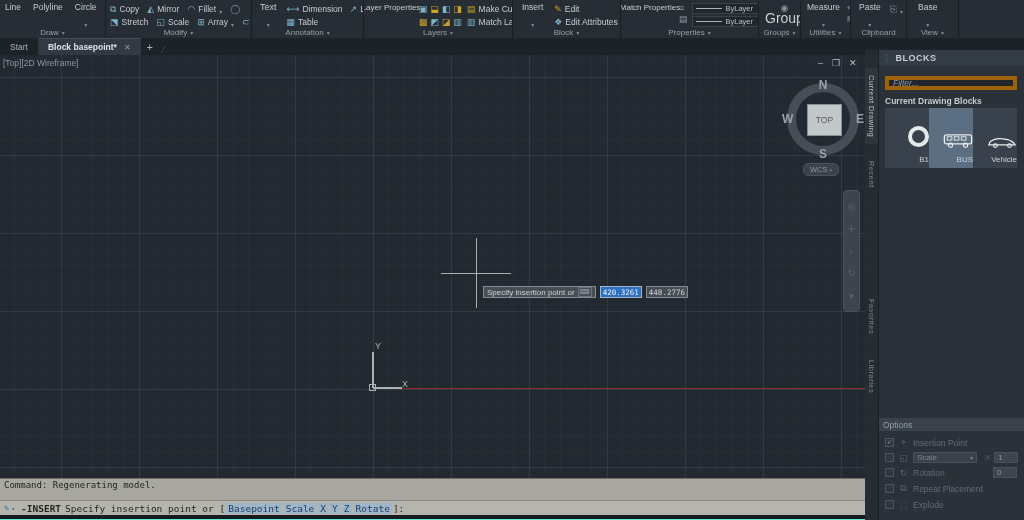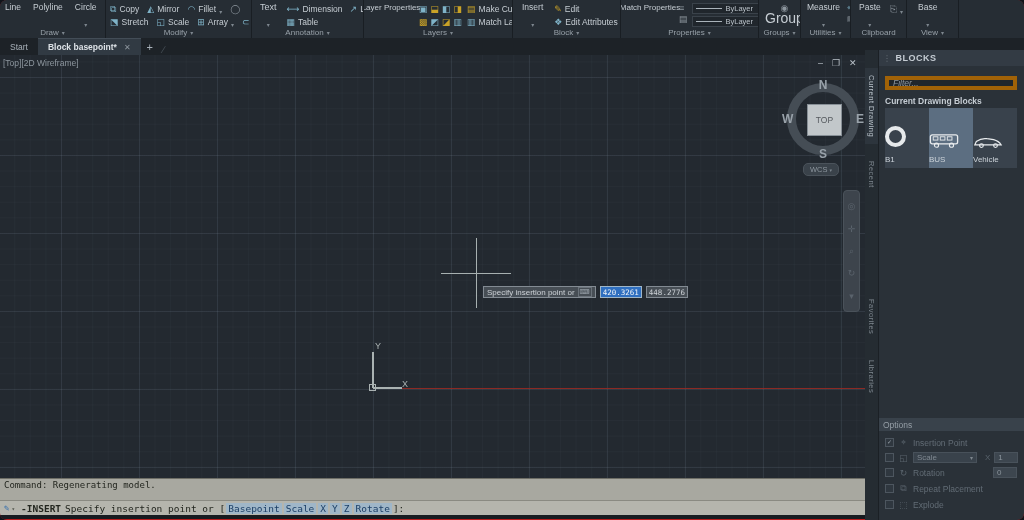--- a/index.html
+++ b/index.html
@@ -1,17 +1,17 @@
 <!DOCTYPE html>
 <html><head>
 <meta charset="utf-8">
 <style>
   html,body{margin:0;padding:0;background:#10141a;}
   #app{position:relative;width:1024px;height:520px;overflow:hidden;
-       font-family:"Liberation Sans",sans-serif;background:#b91c1c;border-radius:7px;
+       font-family:"Liberation Sans",sans-serif;background:#5eead4;
        -webkit-font-smoothing:antialiased;}
 
   
   .ribbon{position:absolute;left:0;top:0;width:1024px;height:38px;background:#262d34;display:flex;}
   .rpanel{position:relative;height:38px;border-right:1px solid #191e23;background:#262d34;flex:0 0 auto;box-sizing:border-box;}
   .rcontent{height:27px;display:flex;align-items:flex-start;padding-top:3px;box-sizing:border-box;overflow:hidden;}
   .rlabel{height:11px;font-size:8px;color:#97a0a8;display:flex;align-items:center;justify-content:center;gap:3px;}
   .rlabel .cdn::after{content:"▾";font-size:6px;color:#7d868e;}
   .rtxt{font-size:8.5px;color:#c6cdd3;white-space:nowrap;}
   .rbig{display:flex;flex-direction:column;align-items:center;justify-content:flex-start;gap:1px;padding:0 3px;}
@@ -100,21 +100,21 @@
   .side-tab.active{color:#b7c0c8;background:#2d353d;}
   .pal-main{position:relative;width:146px;height:470px;background:#2a3138;}
   .pal-title{position:absolute;left:0;top:0;width:146px;height:16px;background:#333b44;display:flex;align-items:center;
              gap:4px;padding-left:4px;box-sizing:border-box;font-size:9px;font-weight:bold;color:#c5ccd3;letter-spacing:0.5px;}
   .pal-grip{color:#6a737b;font-size:8px;font-weight:normal;}
   .pal-filter{position:absolute;left:6px;top:26px;width:132px;height:14px;background:#20262c;border:4px solid #a16207;
               color:#c5ccd3;font-size:8.5px;font-style:italic;padding:0 4px;box-sizing:border-box;font-family:"Liberation Sans",sans-serif;}
   .pal-filter::placeholder{color:#8d969e;}
   .pal-section{position:absolute;left:6px;top:46px;font-size:8.5px;font-weight:bold;color:#c5ccd3;}
   .tiles{position:absolute;left:6px;top:58px;width:132px;height:60px;background:#39424c;display:flex;}
-  .tile{width:44px;height:60px;display:flex;flex-direction:column;align-items:flex-start;justify-content:flex-end;padding-bottom:4px;box-sizing:border-box;gap:6px;}
+  .tile{width:44px;height:60px;display:flex;flex-direction:column;align-items:flex-end;justify-content:flex-end;padding-bottom:4px;box-sizing:border-box;gap:6px;}
   .tile.selected{background:#5c6e81;}
   .tile .tlabel{font-size:8px;color:#ccd3d9;}
   .ring-icon{width:13px;height:13px;border:4px solid #e6e9eb;border-radius:50%;box-sizing:content-box;margin-bottom:2px;}
 
   .opt-header{position:absolute;left:0;top:368px;width:146px;height:13px;background:#39424b;display:flex;align-items:center;
               padding-left:4px;box-sizing:border-box;font-size:8.5px;color:#959ea6;}
   .opt-row{position:absolute;left:6px;width:140px;height:13px;display:flex;align-items:center;gap:4px;}
   .opt-chk{width:7px;height:7px;border:1px solid #4d565f;background:#2f373f;display:flex;align-items:center;justify-content:center;
            font-size:6px;color:#98a1a9;line-height:7px;box-sizing:content-box;}
   .opt-icon{font-size:9px;color:#58626b;width:11px;text-align:center;}

